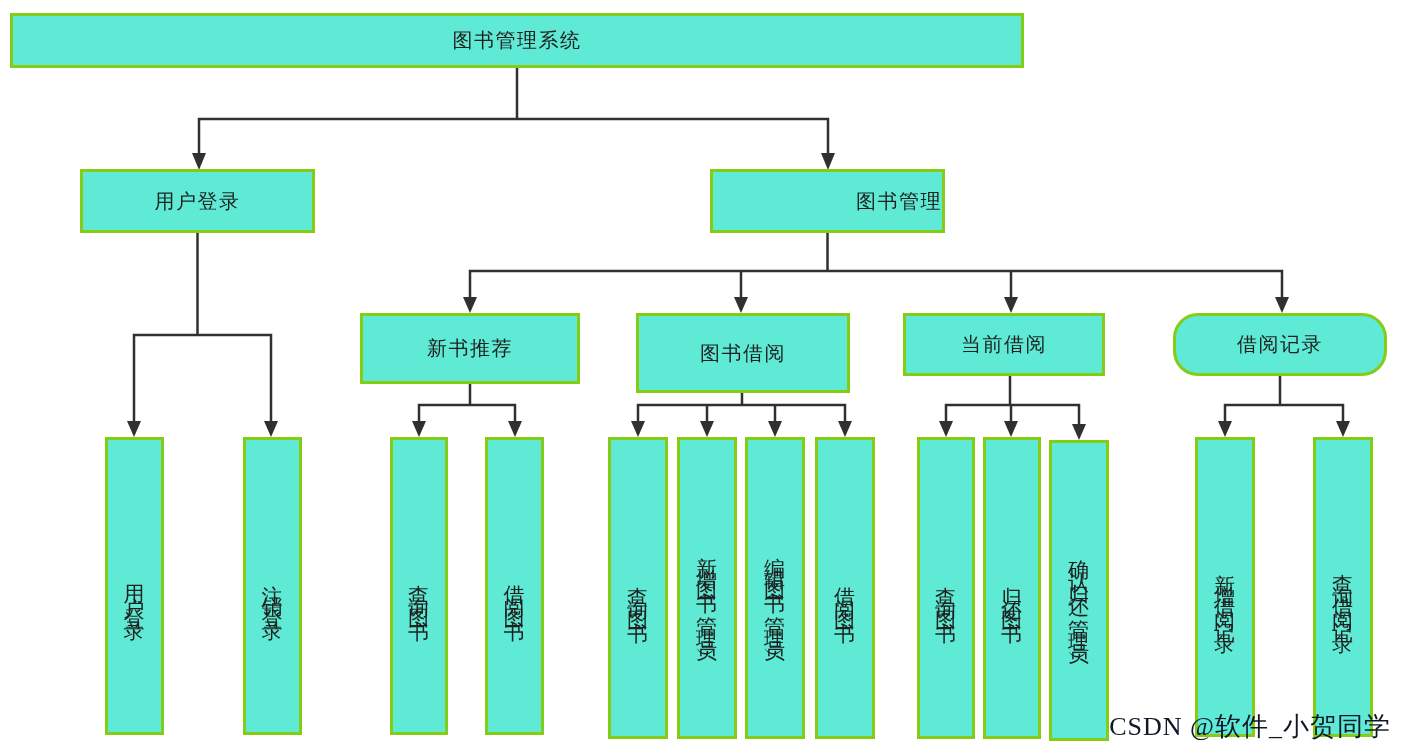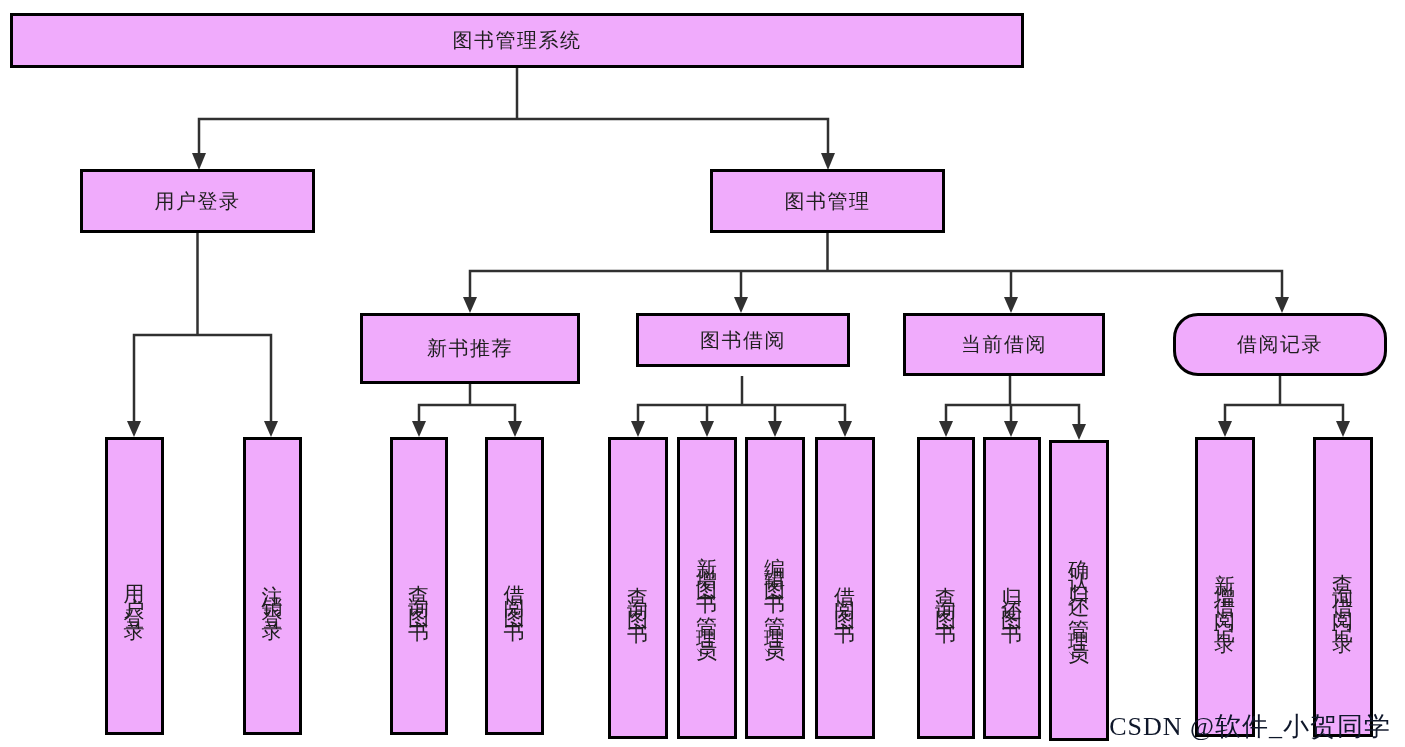--- a/index.html
+++ b/index.html
@@ -13,22 +13,22 @@
     overflow: hidden;
   }
   .connectors {
     position: absolute;
     left: 0; top: 0;
     width: 1405px; height: 747px;
   }
   .box {
     position: absolute;
     box-sizing: border-box;
-    background: #f0abfc;
-    border: 3px solid #000000;
+    background: #5eead4;
+    border: 3px solid #84cc16;
     display: flex;
     align-items: center;
     justify-content: center;
     color: #1f1f1f;
   }
   .h-box { font-size: 20px; letter-spacing: 1.5px; }
   .v-box span {
     writing-mode: vertical-rl;
     text-orientation: mixed;
     font-size: 21px;
@@ -116,28 +116,28 @@
     </g>
   </svg>
 
   <div class="box h-box" style="left:10px; top:13px; width:1014px; height:55px;">
     <span>图书管理系统</span>
   </div>
 
   <div class="box h-box" style="left:80px; top:169px; width:235px; height:64px;">
     <span>用户登录</span>
   </div>
-  <div class="box h-box" style="left:710px; top:169px; width:235px; height:64px;">
+  <div class="box h-box" style="left:710px; top:169px; width:235px; height:64px;justify-content:flex-end;">
     <span>图书管理</span>
   </div>
 
   <div class="box h-box" style="left:360px; top:313px; width:220px; height:71px;">
     <span>新书推荐</span>
   </div>
-  <div class="box h-box" style="left:636px; top:313px; width:214px; height:54px;">
+  <div class="box h-box" style="left:636px; top:313px; width:214px; height:80px;">
     <span>图书借阅</span>
   </div>
   <div class="box h-box" style="left:903px; top:313px; width:202px; height:63px;">
     <span>当前借阅</span>
   </div>
   <div class="box h-box" style="left:1173px; top:313px; width:214px; height:63px;border-radius:25px;">
     <span>借阅记录</span>
   </div>
 
   <div class="box v-box" style="left:105px; top:437px; width:59px; height:298px;">

